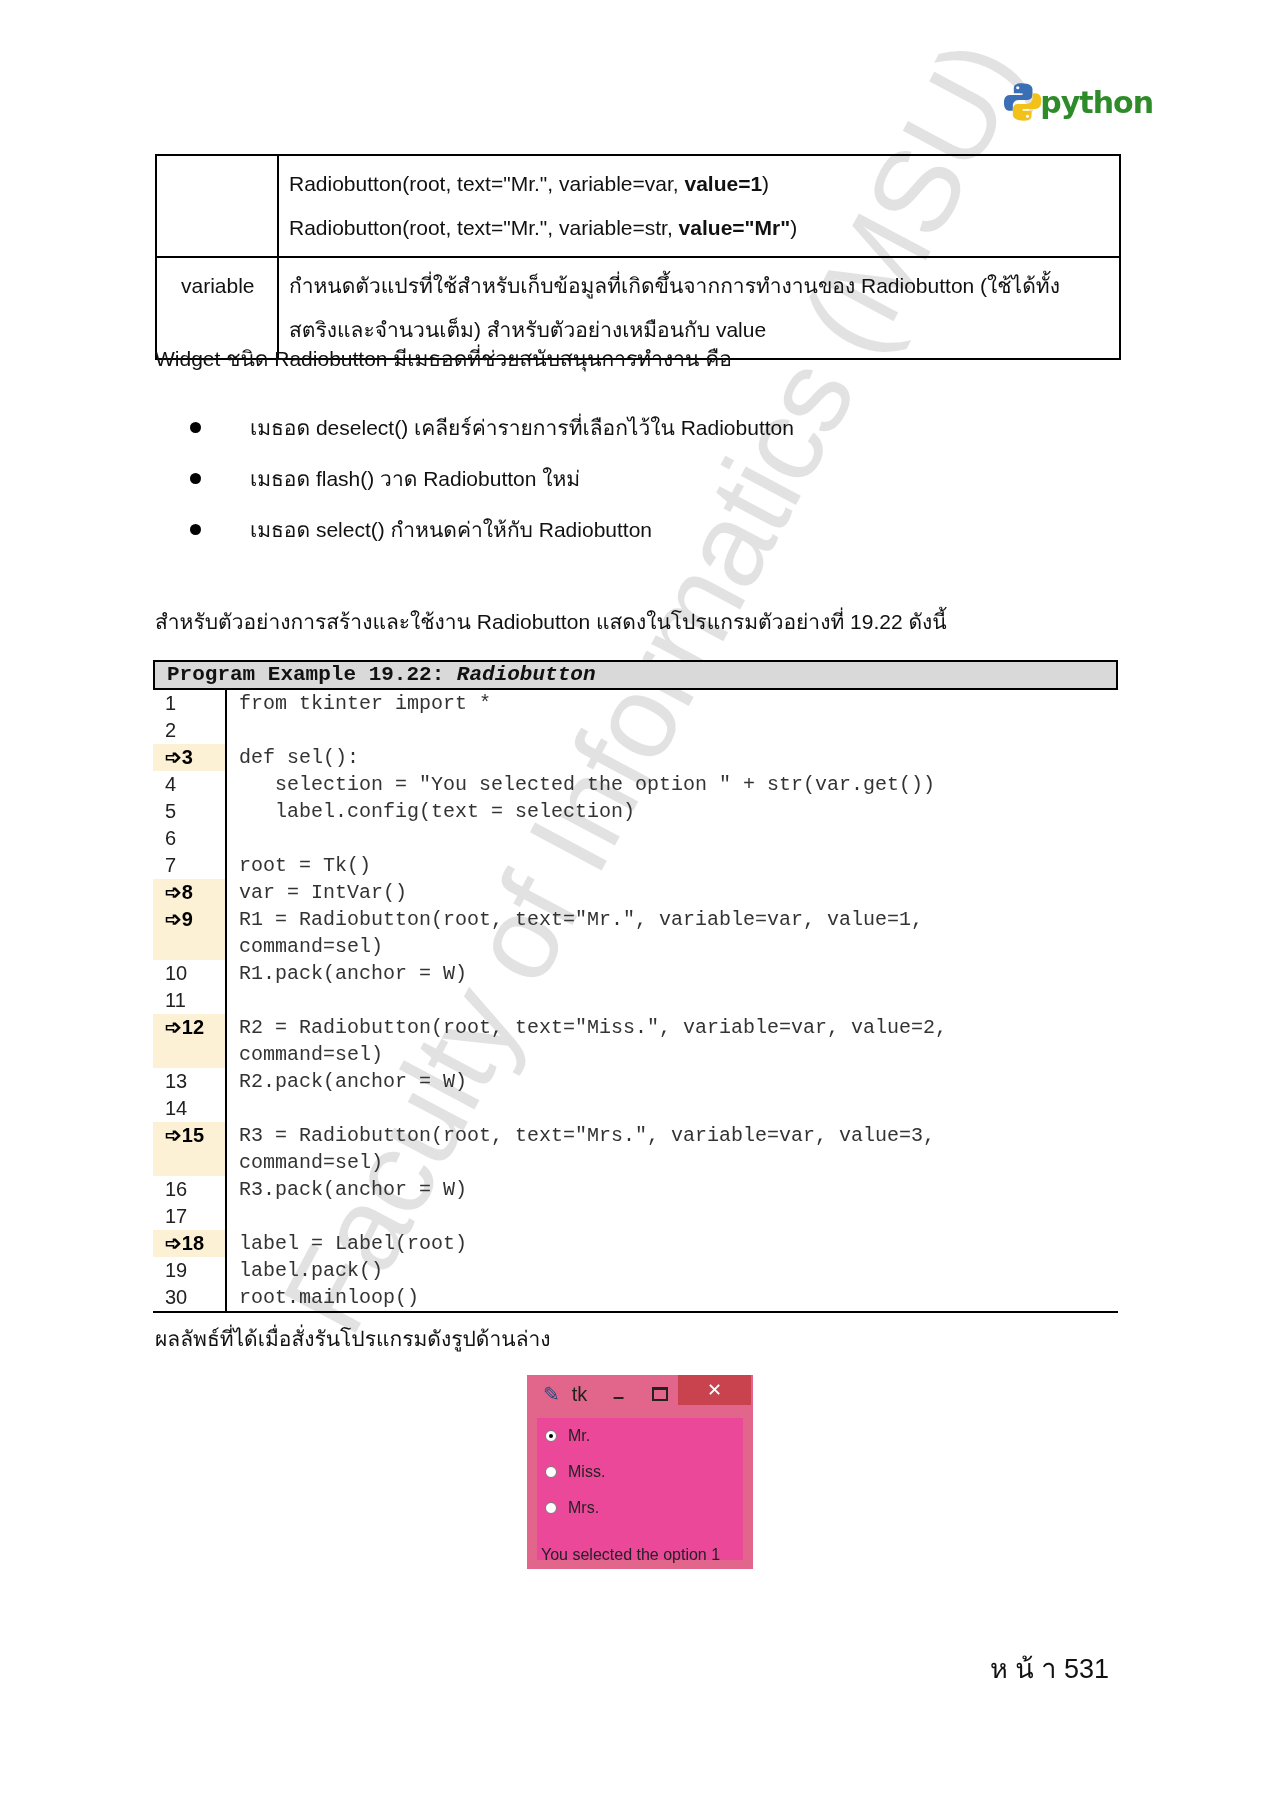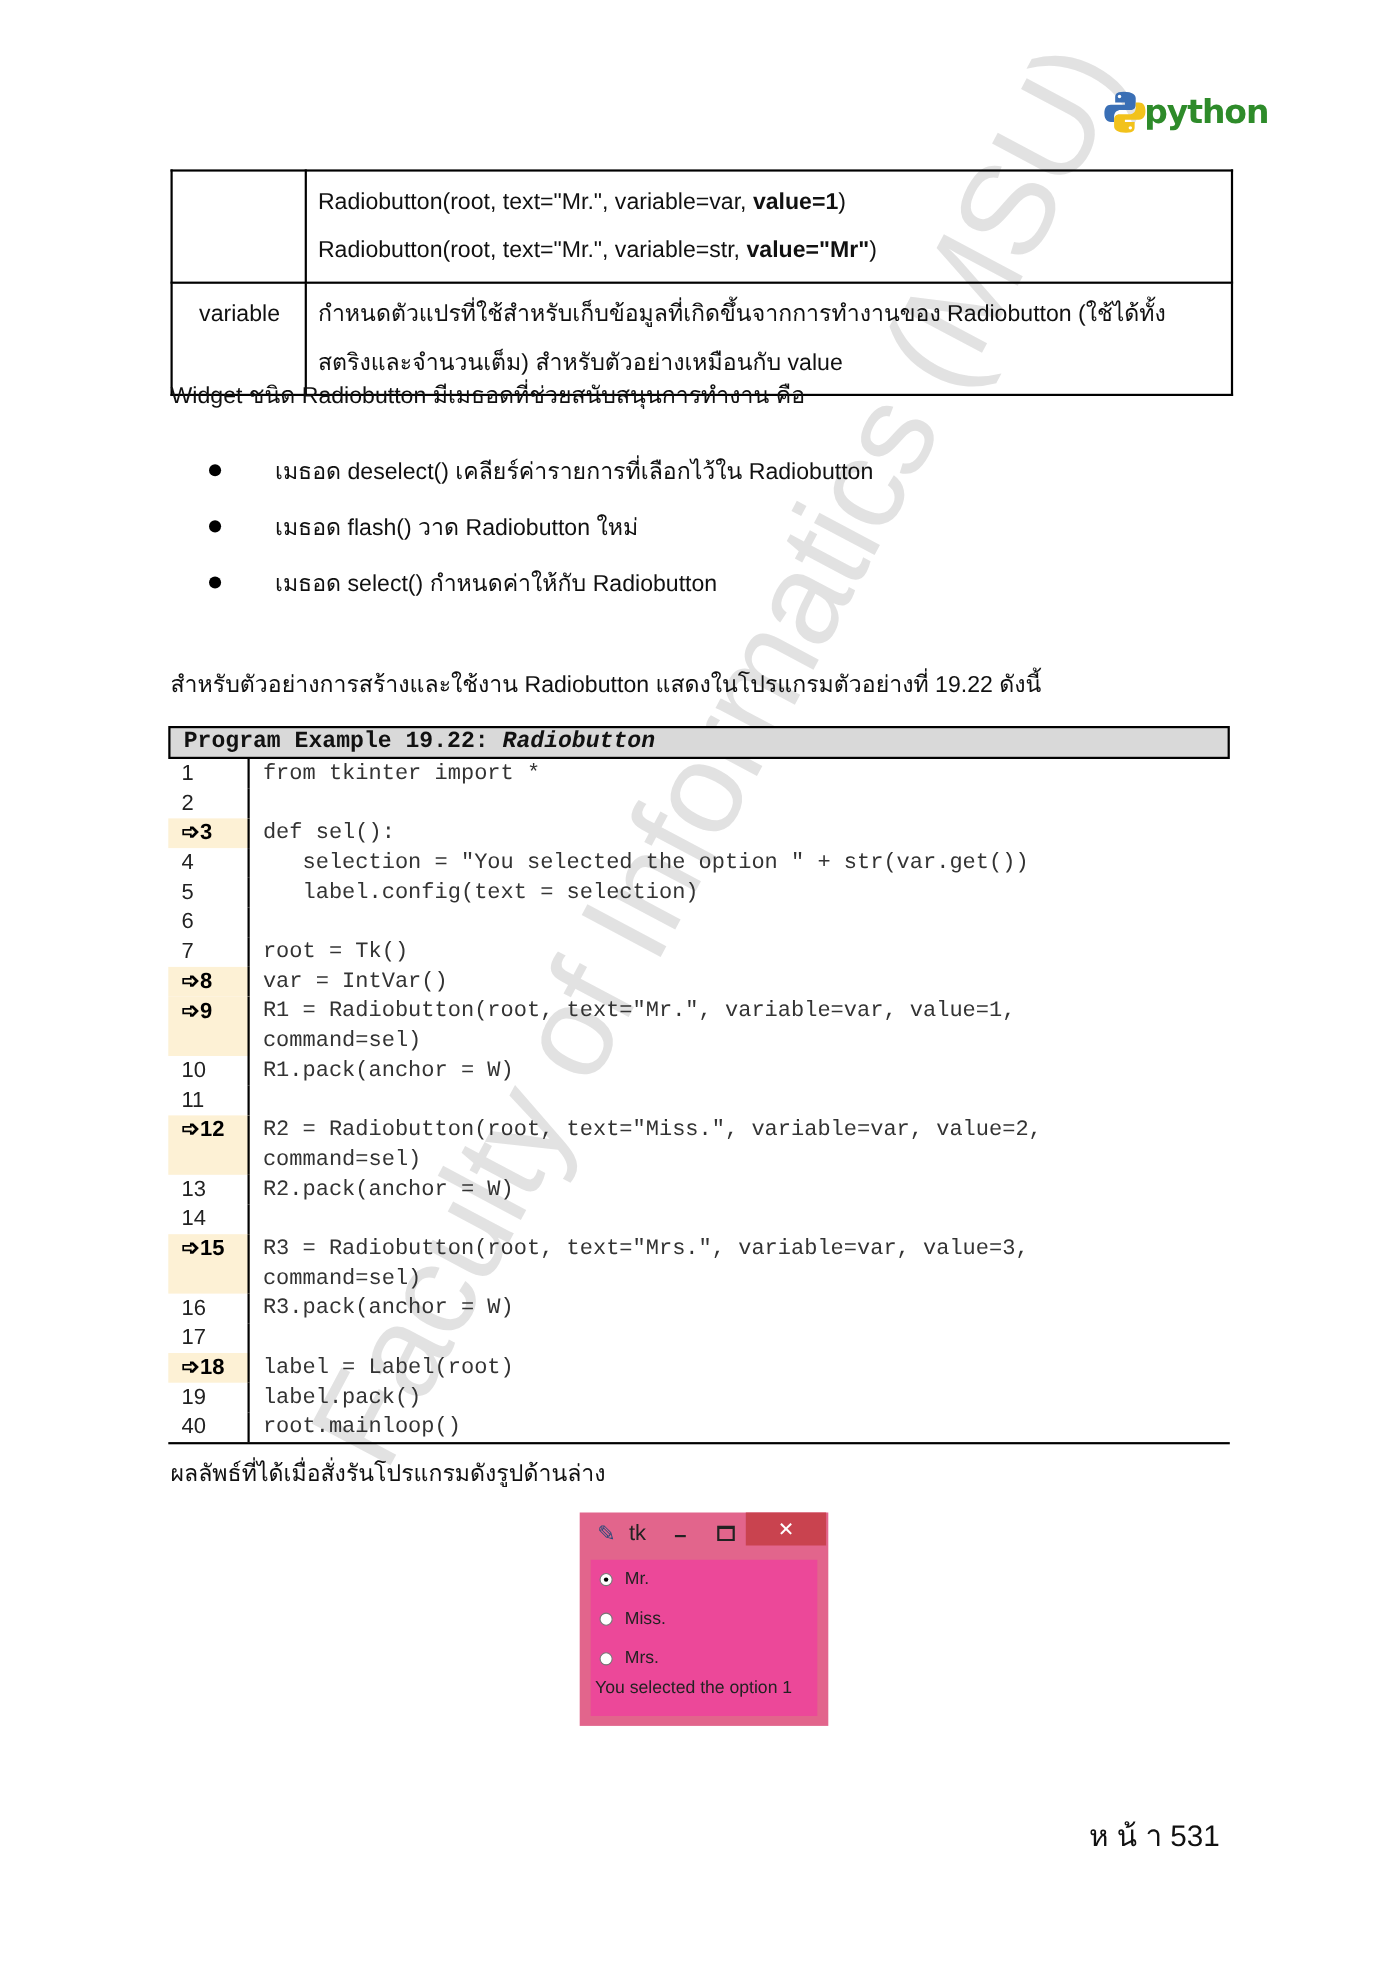--- a/index.html
+++ b/index.html
@@ -34,21 +34,21 @@
   .tkwin .title { height:38px; display:flex; align-items:center; position:relative; }
   .tkwin .feather { margin-left:16px; font-size:20px; color:#2a4a7a; }
   .tkwin .tname { margin-left:12px; font-size:20px; color:#222; }
   .tkwin .min { position:absolute; left:86px; top:10px; font-size:20px; color:#222; font-weight:bold; }
   .tkwin .max { position:absolute; left:125px; top:12px; width:12px; height:9px; border:2px solid #222; border-top-width:3px; }
   .tkwin .close { position:absolute; left:151px; top:0; width:73px; height:30px; background:#c9434f; color:#fff; font-size:18px; text-align:center; line-height:30px; }
   .tkwin .client { position:absolute; left:10px; top:43px; width:206px; height:142px; background:#ec4899; }
   .radio { display:flex; align-items:center; height:36px; padding-left:8px; font-size:16px; color:#222; }
   .radio .rb { width:12px; height:12px; border-radius:50%; border:1px solid #777; background:#fff; margin-right:11px; position:relative; box-sizing:border-box; }
   .radio .rb.on::after { content:""; position:absolute; left:3px; top:3px; width:4px; height:4px; border-radius:50%; background:#000; }
-  .tkwin .result { font-size:16px; color:#222; padding-left:4px; margin-top:0; }
+  .tkwin .result { font-size:16px; color:#222; padding-left:4px; margin-top:20px; }
 
   .footer { position:absolute; left:990px; top:1647px; font-size:27px; }
   .watermark { position:absolute; left:130px; top:760px; font-family:"Liberation Sans", sans-serif; font-size:118px; color:rgba(150,150,150,0.28); transform:rotate(-62deg); transform-origin:left top; white-space:nowrap; top:1290px; left:255px; pointer-events:none; letter-spacing:-2px; font-stretch:condensed; }
 </style>
 </head>
 <body>
 
 <div class="watermark">Faculty of Informatics (MSU)</div>
 
 <div class="logo">
@@ -172,21 +172,21 @@
       </div>
       <div class="row">
         <div class="ln hl">➩18</div>
         <div class="src"><div style="min-height: 27px;">label = Label(root)</div></div>
       </div>
       <div class="row">
         <div class="ln">19</div>
         <div class="src"><div style="min-height: 27px;">label.pack()</div></div>
       </div>
       <div class="row">
-        <div class="ln">40</div>
+        <div class="ln">30</div>
         <div class="src"><div style="min-height: 27px;">root.mainloop()</div></div>
       </div>
     </div>
 </div>
 
 <div class="para" style="top:1322px;">ผลลัพธ์ที่ได้เมื่อสั่งรันโปรแกรมดังรูปด้านล่าง</div>
 
 <div class="tkwin">
   <div class="title">
     <span class="feather">✎</span>

